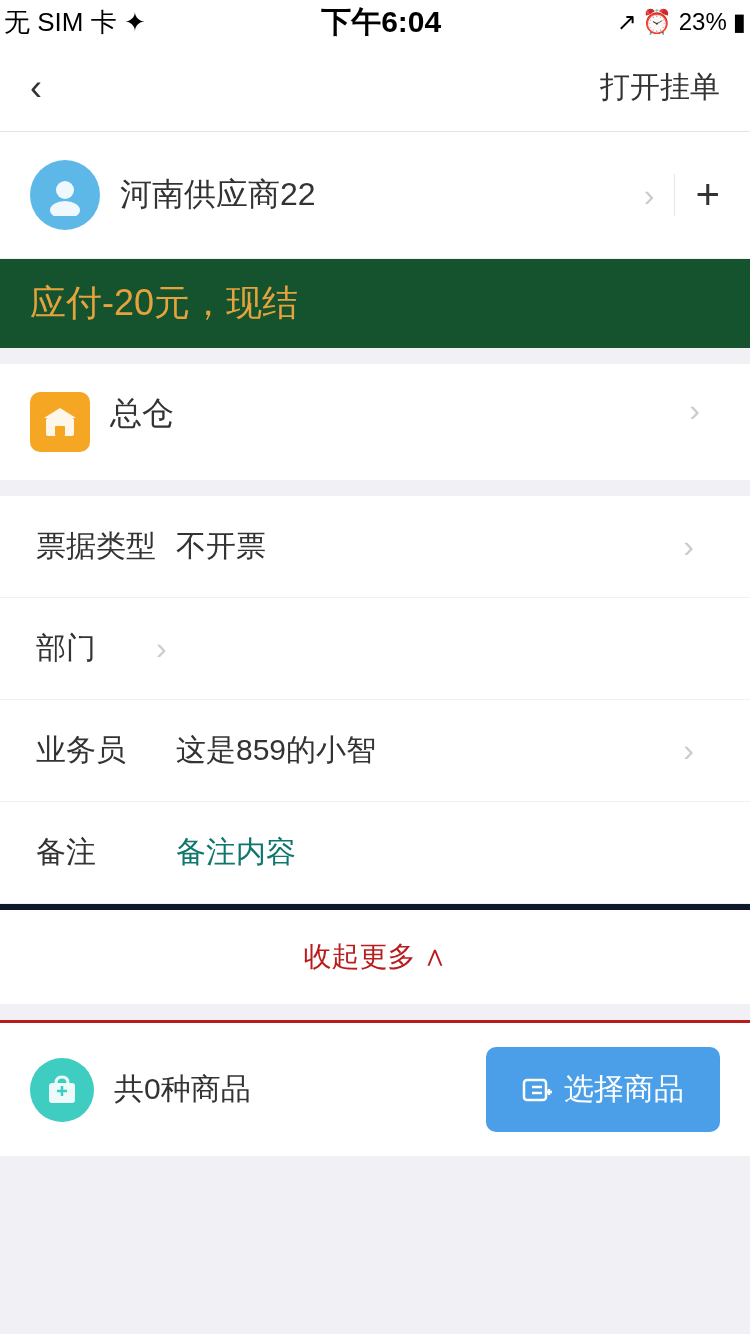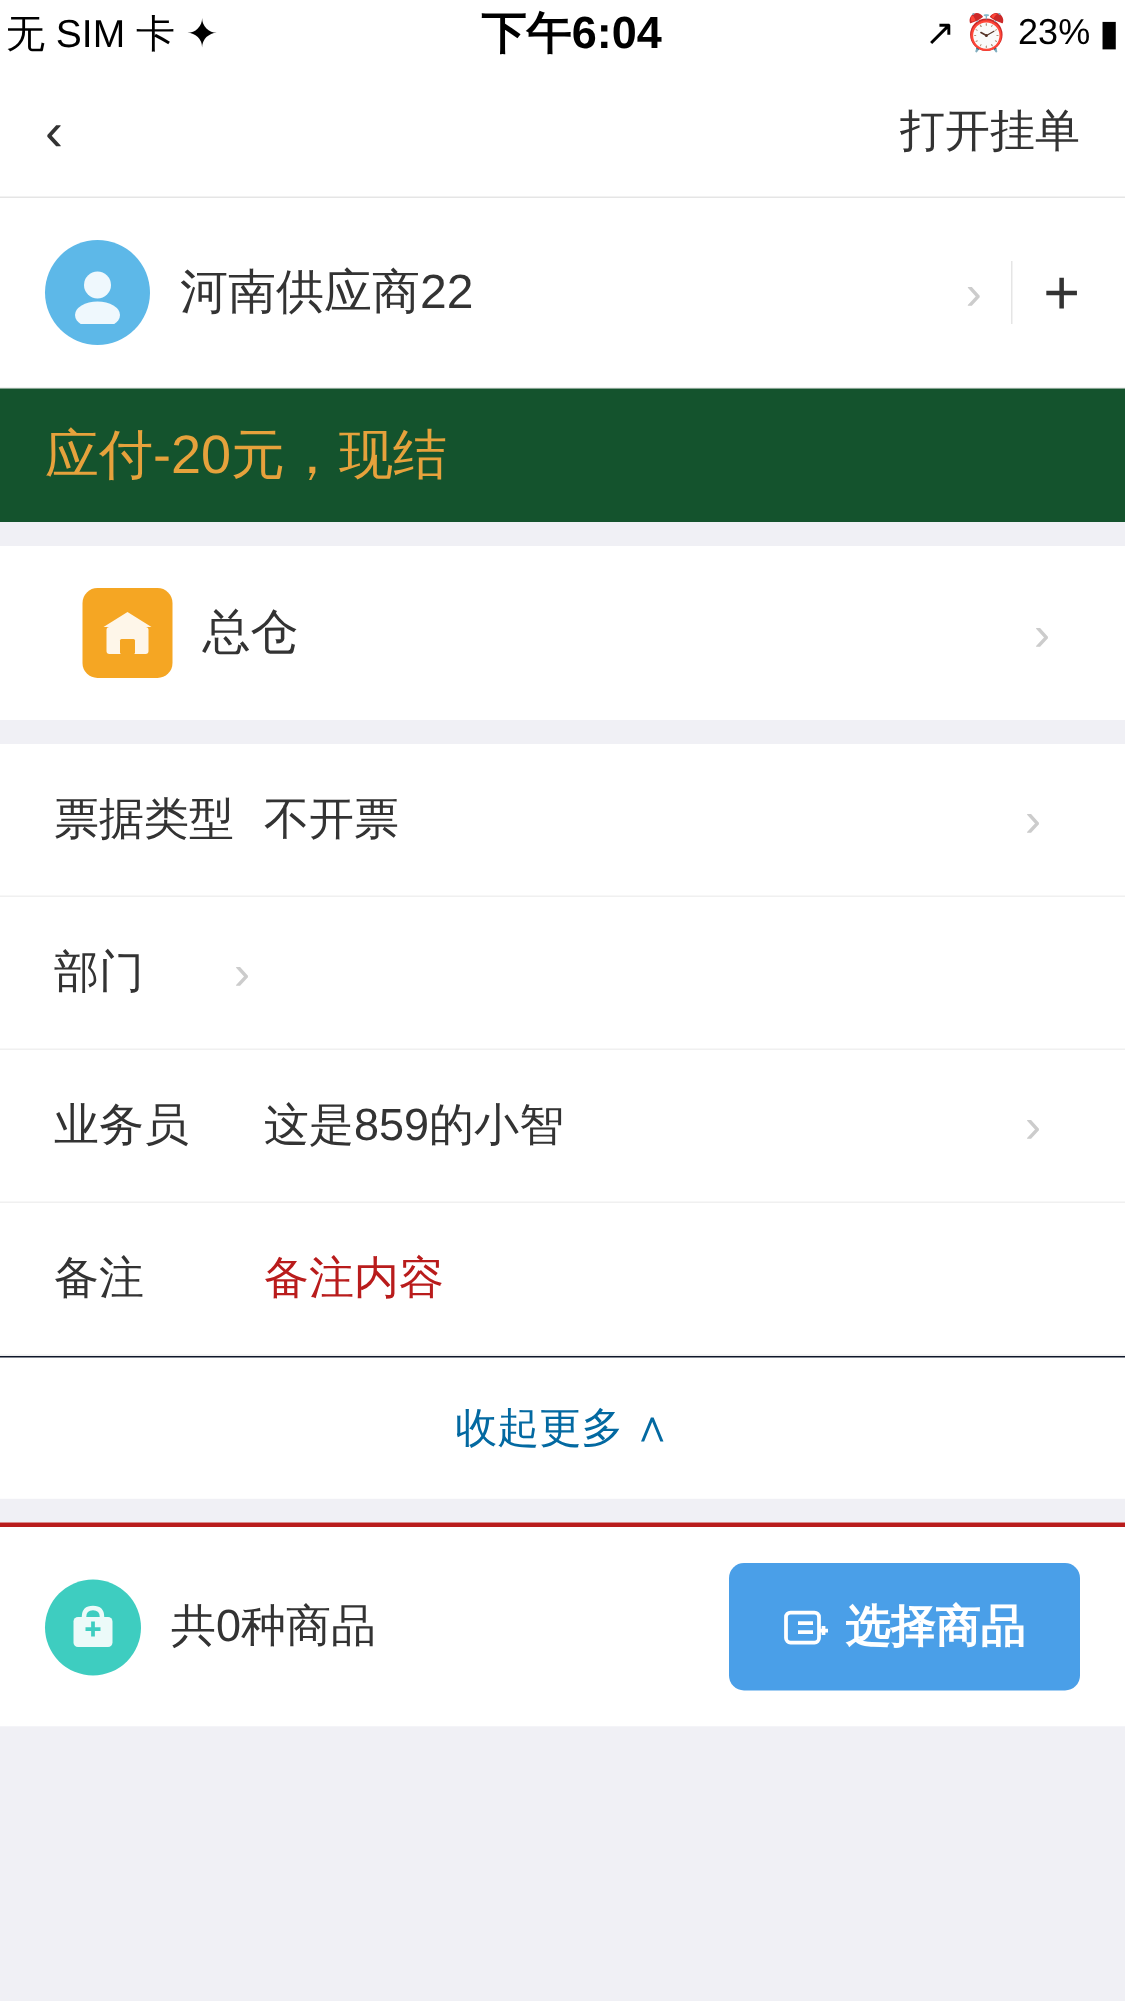--- a/index.html
+++ b/index.html
@@ -107,23 +107,21 @@
     .notice-banner {
       background: #14532d;
       padding: 20px 30px;
       font-size: 36px;
       color: #e6a23c;
     }
 
     
     .warehouse-row {
       display: flex;
-      align-items: center;
       padding: 28px 30px;
-      margin-left: 25px;
     }
     .warehouse-icon {
       width: 60px;
       height: 60px;
       border-radius: 10px;
       background: #f5a623;
       display: flex;
       align-items: center;
       justify-content: center;
       margin-right: 20px;
@@ -155,32 +153,32 @@
       width: 120px;
       flex-shrink: 0;
     }
     .form-value {
       flex: 1;
       font-size: 30px;
       color: #333;
       padding-left: 20px;
     }
     .form-value.placeholder {
-      color: #b91c1c;
+      color: #0f766e;
       font-family: Liberation Serif, serif;
     }
 
     
     .collapse-row {
       background: #fff;
       text-align: center;
       padding: 28px;
       font-size: 28px;
-      color: #0369a1;
-      border-top: 1px solid #0f172a;
+      color: #b91c1c;
+      border-top: 6px solid #0f172a;
     }
 
     
     .bottom-bar {
       background: #fff;
       display: flex;
       align-items: center;
       padding: 24px 30px;
       border-top: 3px solid #b91c1c;
     }
@@ -205,21 +203,20 @@
       background: #4a9fe8;
       color: #fff;
       font-size: 30px;
       padding: 22px 36px;
       border-radius: 10px;
       display: flex;
       align-items: center;
       gap: 10px;
       cursor: pointer;
       border: none;
-      font-weight: bold;
     }
     .select-btn svg { width: 32px; height: 32px; }
 
     
     .gray-area {
       background: #f0f0f5;
       height: 320px;
     }
   </style>
 </head>

